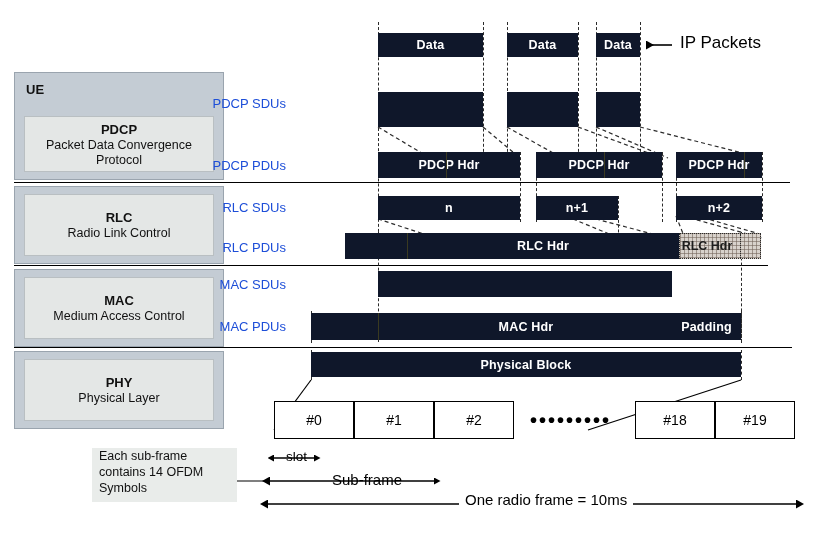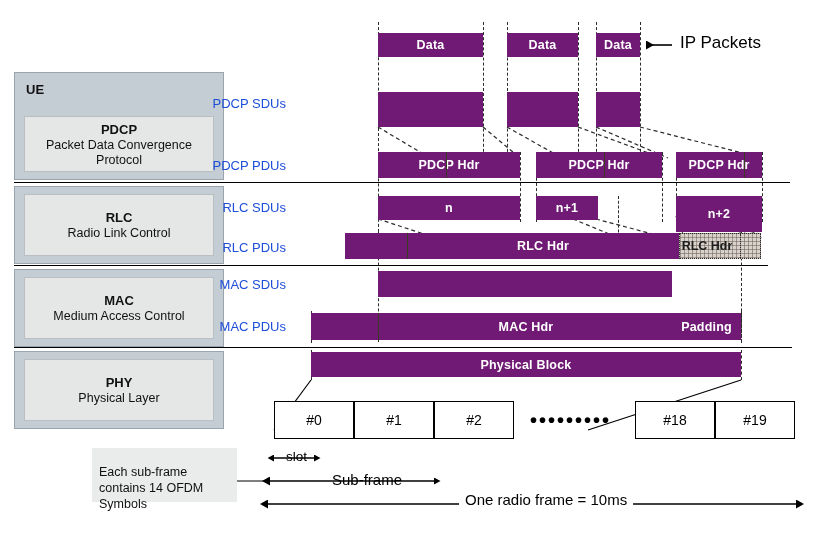--- a/index.html
+++ b/index.html
@@ -11,21 +11,21 @@
   
   .stack-group{background:#c4ccd4;border:1px solid #9aa4ae;box-sizing:border-box;}
   .stack-box{position:absolute;background:#e4e7e6;border:1px solid #b9bfc2;
              box-sizing:border-box;display:flex;flex-direction:column;
              align-items:center;justify-content:center;text-align:center;}
   .stack-title{font-weight:bold;font-size:13px;line-height:17px;}
   .stack-sub{font-size:12.5px;line-height:15px;}
   .ue-label{position:absolute;font-weight:bold;font-size:13px;}
 
   
-  .green{position:absolute;background:#701a75;box-sizing:border-box;}
+  .green{position:absolute;background:#0f172a;box-sizing:border-box;}
   .green .lbl{position:absolute;left:0;right:0;top:50%;transform:translateY(-50%);
         text-align:center;color:#ffffff;font-size:12.5px;font-weight:bold;
         letter-spacing:.2px;white-space:nowrap;}
   .green .lbl.left{text-align:center;}
   .hdrline{position:absolute;top:0;bottom:0;width:1px;background:#3a3a20;}
 
   
   .hatch{position:absolute;box-sizing:border-box;
     background-color:#d8d2cc;
     background-image:
@@ -44,21 +44,21 @@
 
   
   .hsolid{position:absolute;height:0;border-top:1.6px solid #000;}
 
   
   .fbox{position:absolute;border:1.6px solid #000;box-sizing:border-box;background:#fff;
         display:flex;align-items:center;justify-content:center;font-size:14px;color:#000;}
 
   
   .note{position:absolute;background:#e9ecea;box-sizing:border-box;
-        font-size:12.5px;line-height:16px;color:#111;padding:16px 7px;}
+        font-size:12.5px;line-height:16px;color:#111;padding:0 7px;}
 
   
   .plain{position:absolute;font-size:15px;color:#000;white-space:nowrap;}
   .plain.small{font-size:13.5px;}
   .ipk{position:absolute;font-size:17px;color:#000;white-space:nowrap;text-align:right;}
 
   svg.ov{position:absolute;left:0;top:0;width:838px;height:533px;overflow:visible;
          pointer-events:none;}
 </style>
 </head>
@@ -203,24 +203,24 @@
   </div>
   <div class="green" style="left:676px;top:152px;width:86px;height:26px;">
     <div class="lbl left">PDCP Hdr</div>
     <div class="hdrline" style="left:68px;"></div>
   </div>
 
   <div class="rowlabel" style="left:180px;top:200px;width:106px;">RLC SDUs</div>
   <div class="green" style="left:378px;top:196px;width:142px;height:24px;">
     <div class="lbl">n</div>
   </div>
-  <div class="green" style="left:536px;top:196px;width:62px;height:24px;">
+  <div class="green" style="left:536px;top:196px;width:82px;height:24px;">
     <div class="lbl">n+1</div>
   </div>
-  <div class="green" style="left:676px;top:196px;width:86px;height:36px;">
+  <div class="green" style="left:676px;top:196px;width:86px;height:24px;">
     <div class="lbl">n+2</div>
   </div>
 
   <div class="rowlabel" style="left:180px;top:240px;width:106px;">RLC PDUs</div>
   <div class="green" style="left:345px;top:233px;width:396px;height:26px;">
     <div class="lbl left">RLC Hdr</div>
     <div class="hdrline" style="left:62px;"></div>
   </div>
   <div class="hatch" style="left:679px;top:233px;width:82px;height:26px;">
     <div class="lbl" style="left:-6px;right:20px;">RLC Hdr</div>

